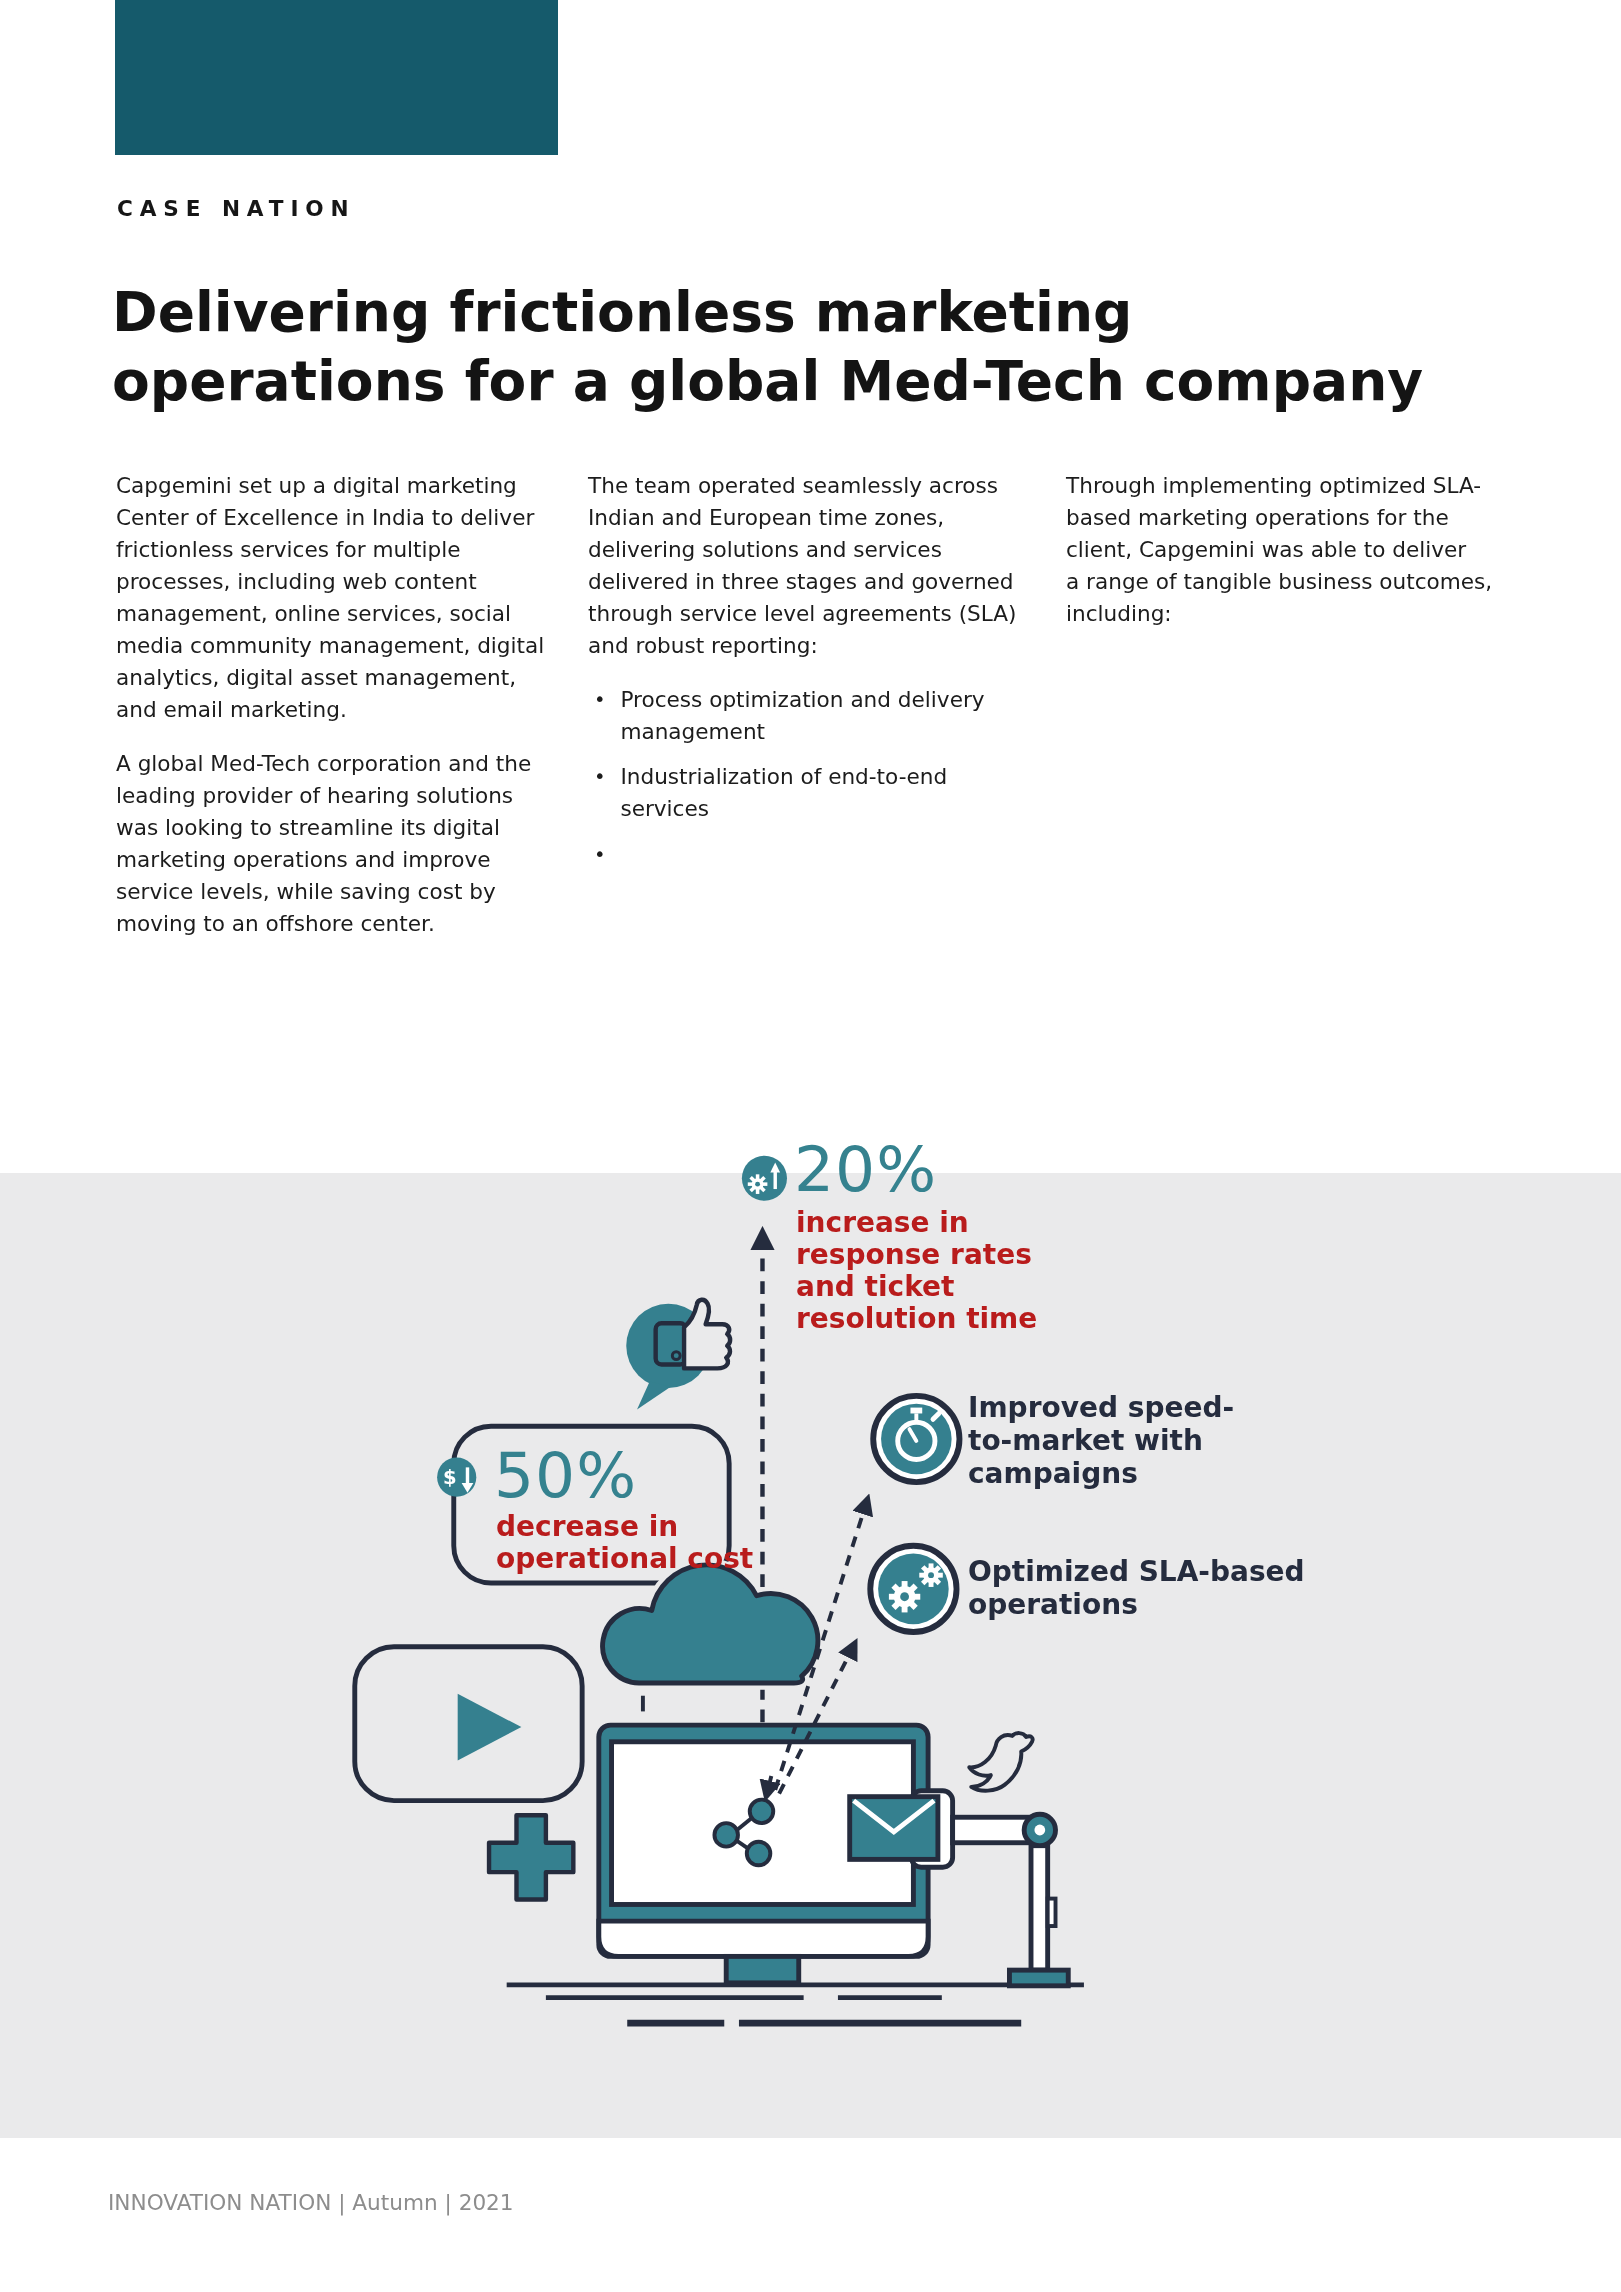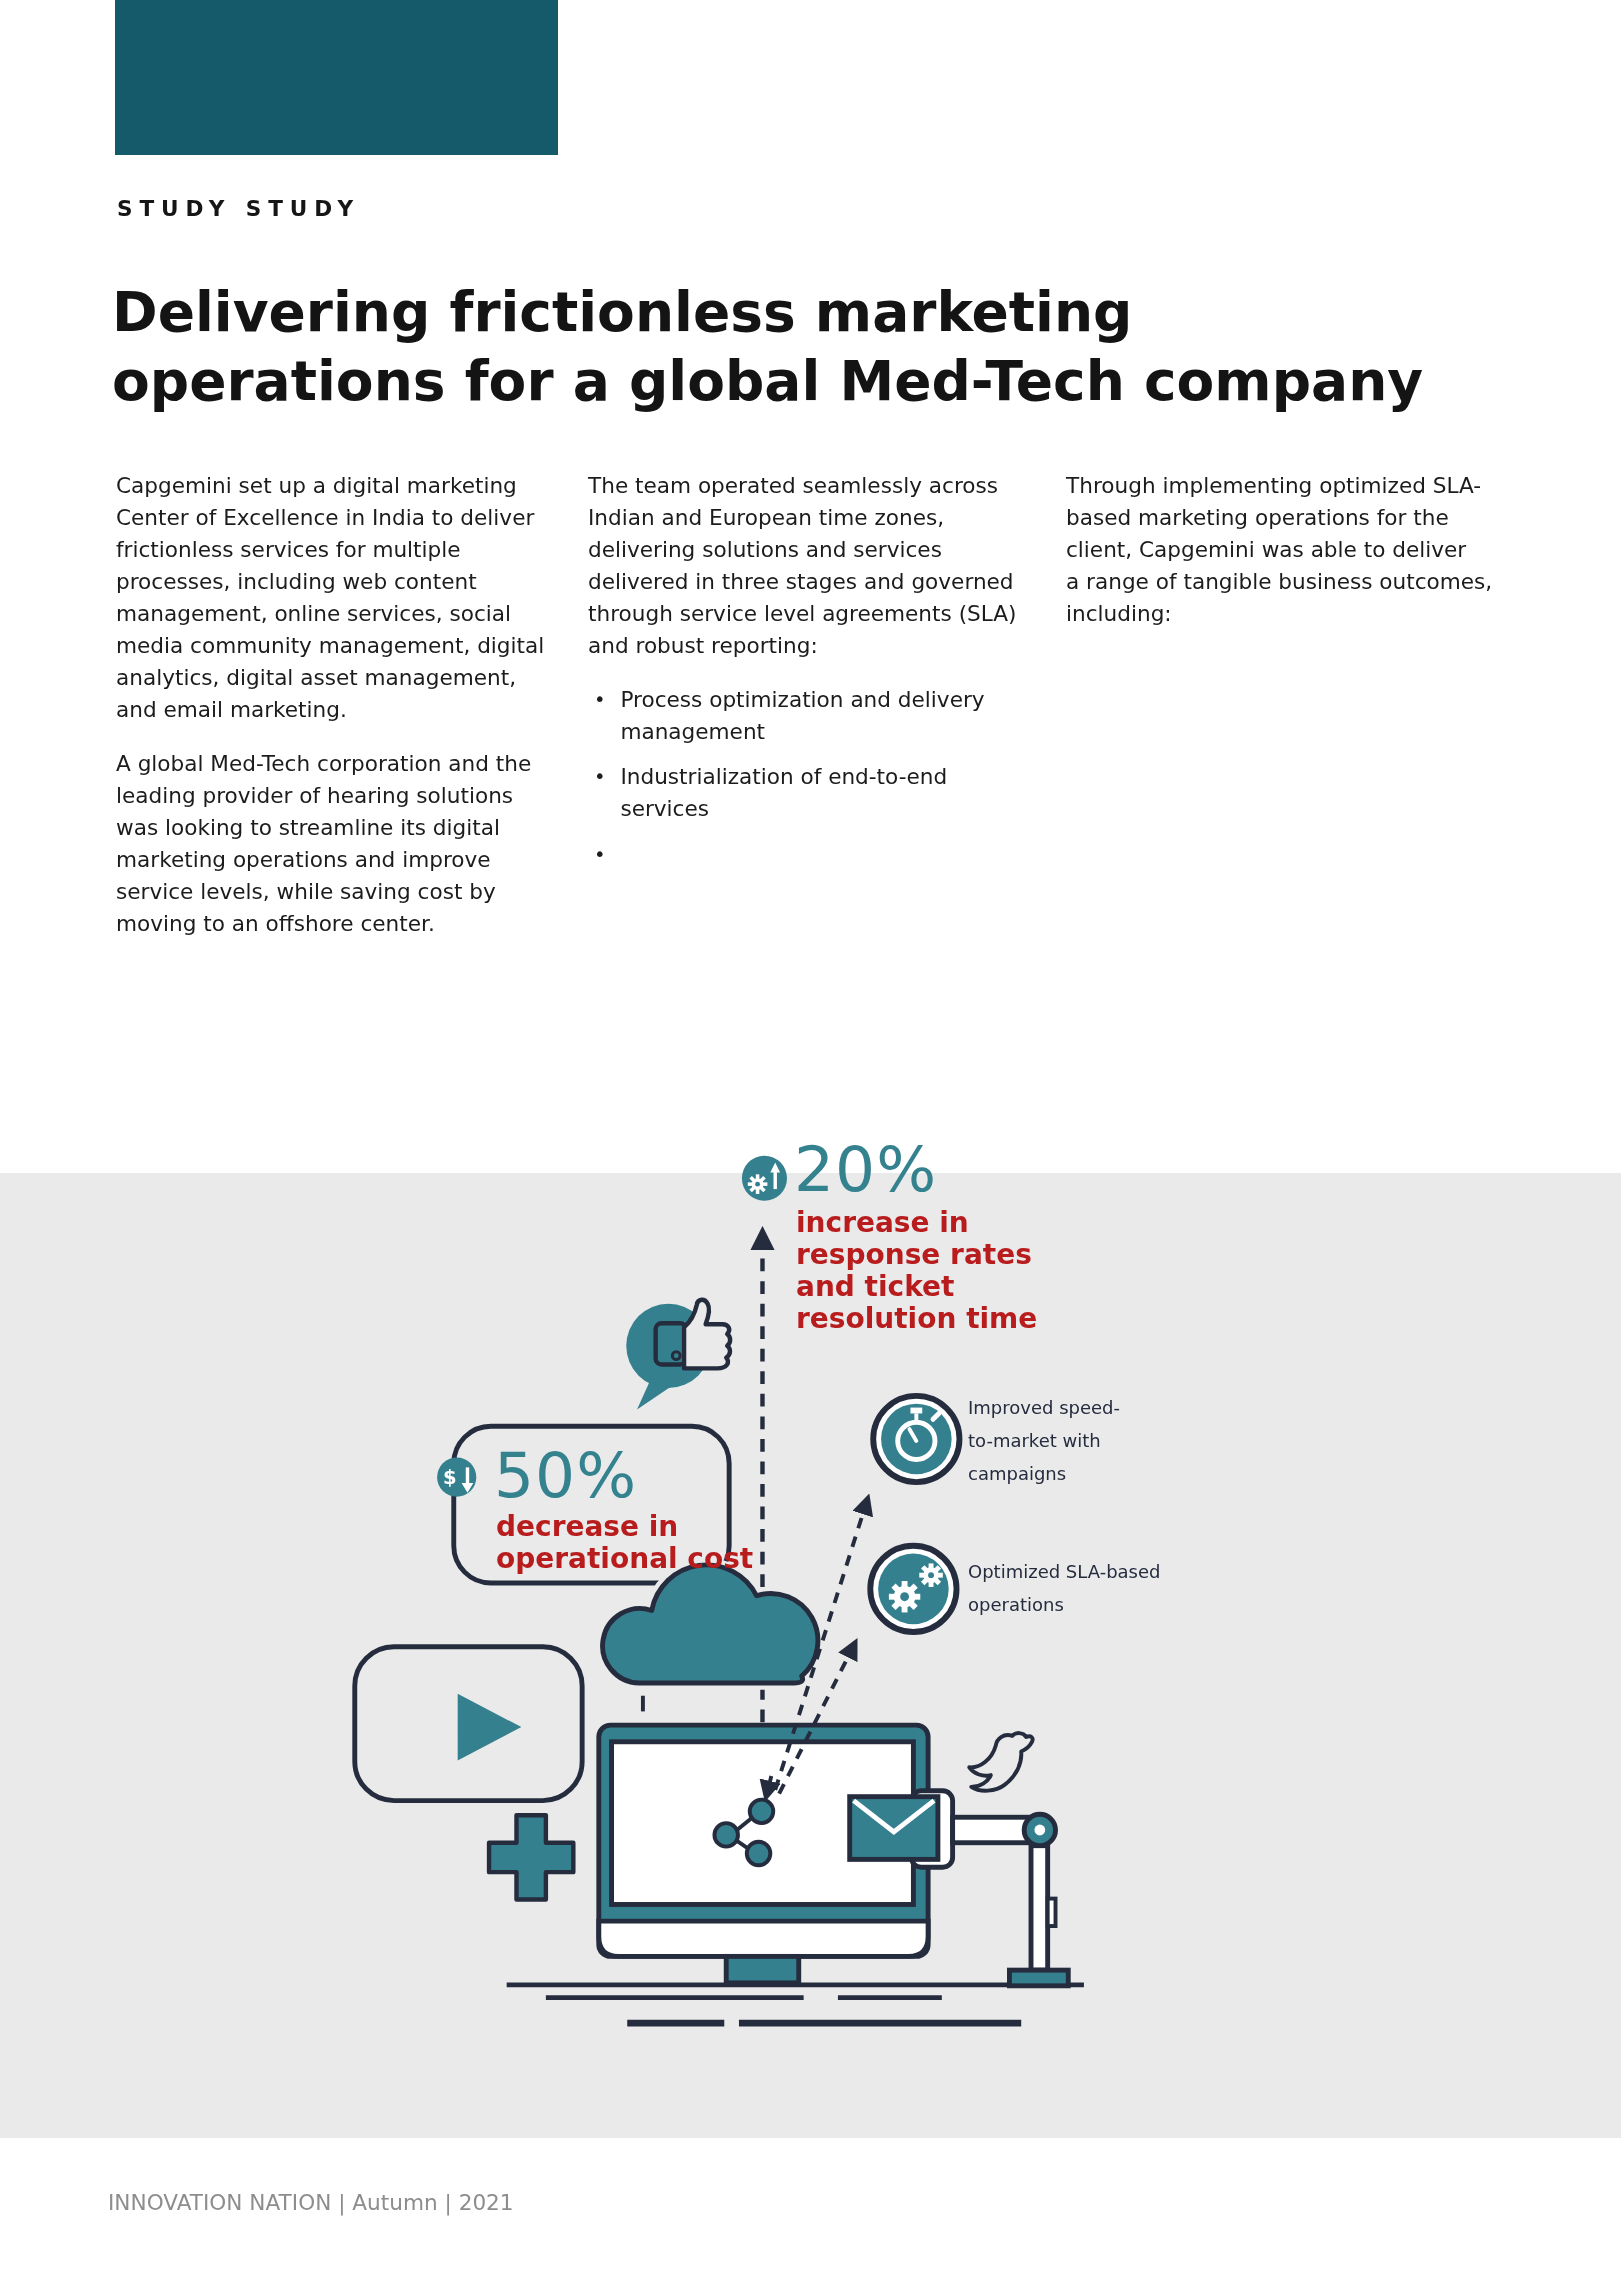--- a/index.html
+++ b/index.html
@@ -15,36 +15,36 @@
   .col p{margin:0 0 21.6px 0;}
   .col-left{left:116px;width:470px;}
   .col-mid{left:588px;width:470px;}
   .col-right{left:1066px;width:470px;}
   .bullet-row{display:flex;margin:0 0 13.7px 5.9px;}
   .bullet-dot{width:26.5px;flex:0 0 26.5px;font-size:19.6px;}
   .band{position:absolute;left:0;top:1173px;width:1621px;height:965px;background:#EAEAEB;}
   .illo{position:absolute;left:0;top:1127px;width:1621px;height:1012px;}
   .stat-value{position:absolute;font-size:63px;font-weight:400;color:#35828F;letter-spacing:1px;}
   .stat-label{position:absolute;font-size:28px;line-height:32px;font-weight:700;color:#b91c1c;}
-  .callout-label{position:absolute;font-size:18px;line-height:33px;font-weight:400;color:#252C3E;}
+  .callout-label{position:absolute;font-size:28px;line-height:33px;font-weight:700;color:#252C3E;}
   .v20{left:794px;top:1133px;}
   .l20{left:796px;top:1207px;}
   .v50{left:494px;top:1439px;}
   .l50{left:496px;top:1511px;}
   .c-speed{left:968px;top:1391px;}
   .c-sla{left:968px;top:1555px;}
   .footer{position:absolute;left:108px;top:2190px;font-size:21.6px;color:#8D8D8D;}
 </style>
 </head>
 <body>
 
 <div class="page">
 
   <div class="top-rect"></div>
-  <div class="eyebrow">STUDY STUDY</div>
+  <div class="eyebrow">CASE NATION</div>
   <h1 class="title pre">Delivering frictionless marketing
 operations for a global Med-Tech company</h1>
 
   <div class="col col-left">
     <p class="pre">Capgemini set up a digital marketing
 Center of Excellence in India to deliver
 frictionless services for multiple
 processes, including web content
 management, online services, social
 media community management, digital

